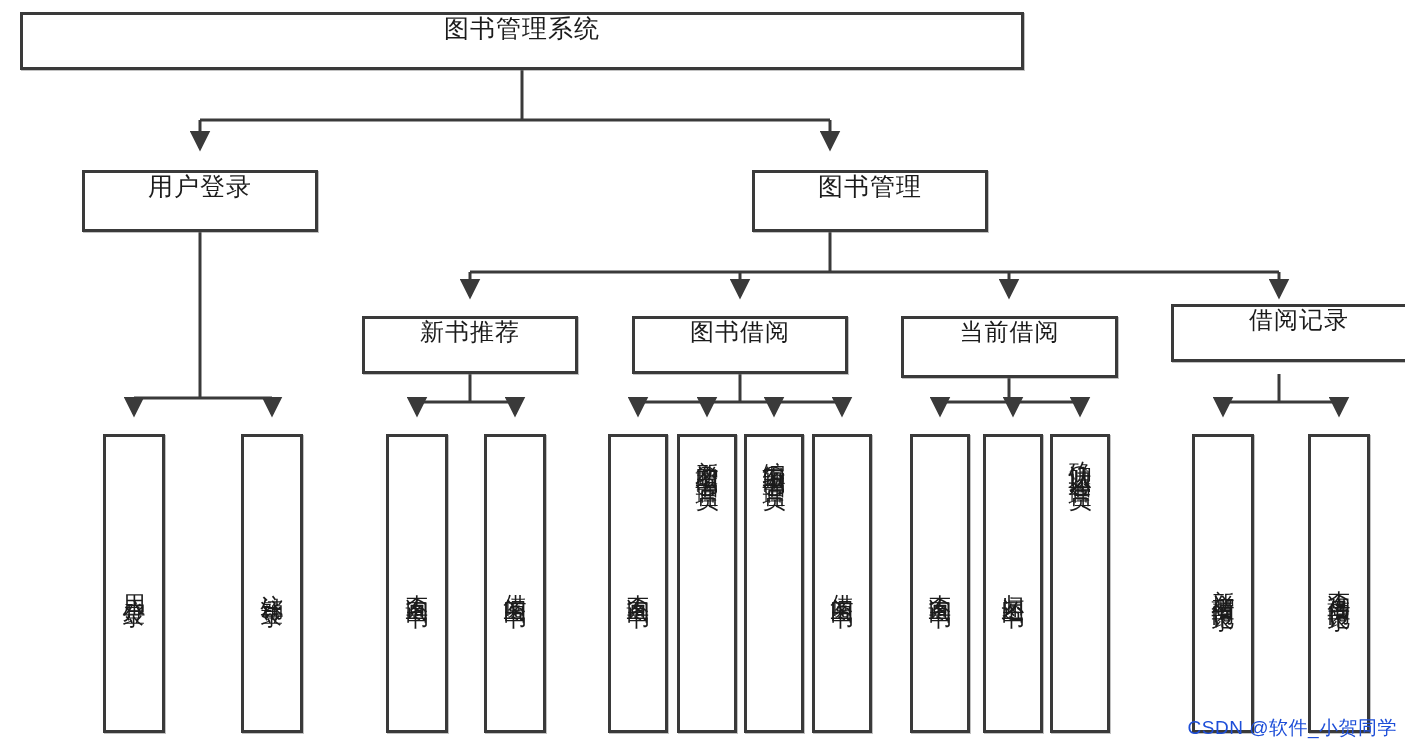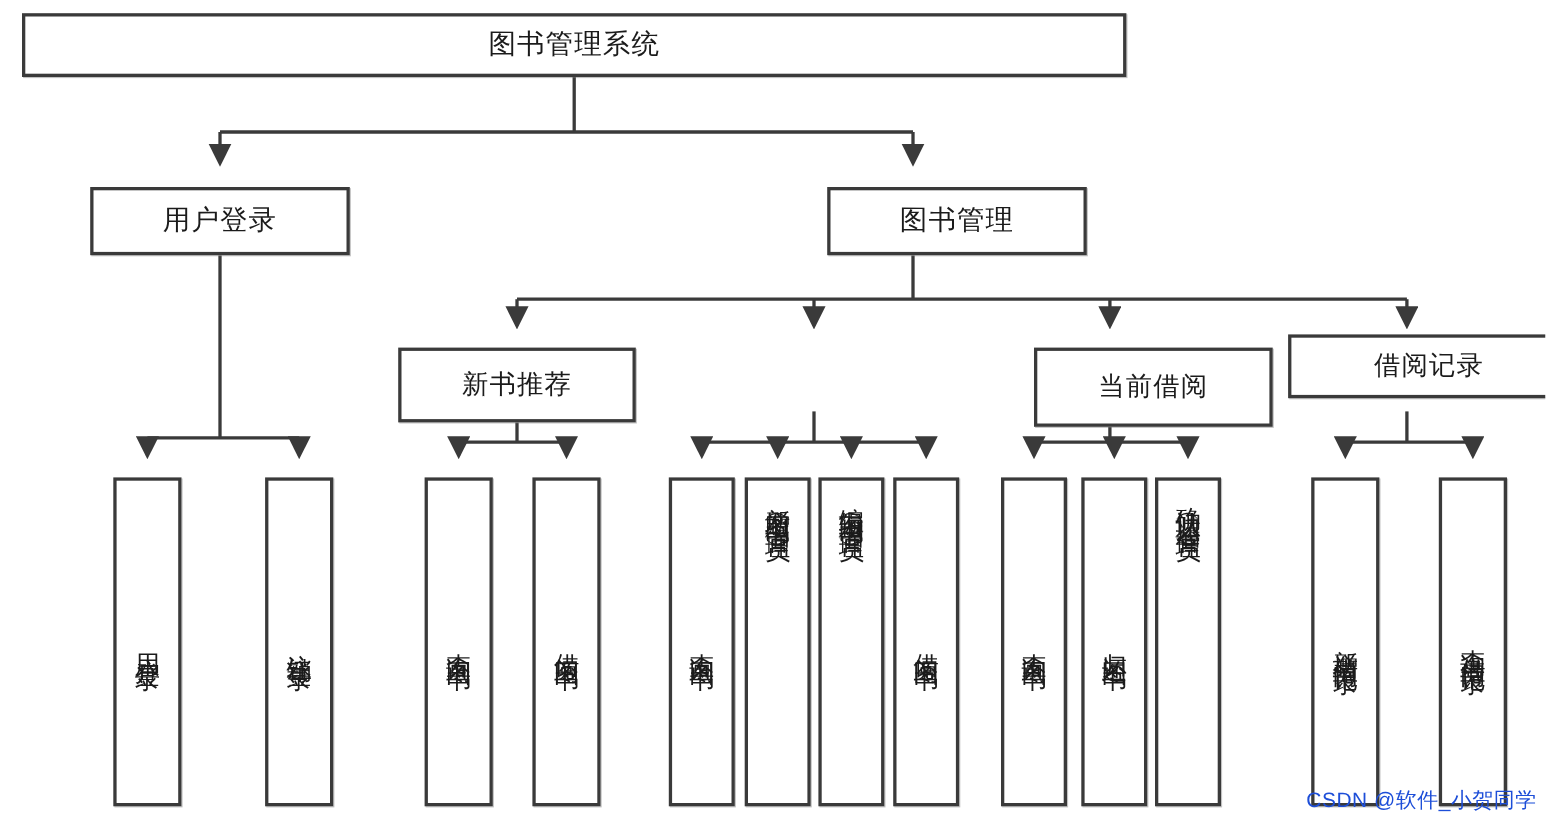--- a/index.html
+++ b/index.html
@@ -25,21 +25,21 @@
     width: 1405px;
     height: 747px;
     pointer-events: none;
   }
   .node {
     position: absolute;
     box-sizing: border-box;
     border: 3px solid #3a3a3a;
     background: #ffffff;
     display: flex;
-    align-items: center;
+    align-items: flex-start;
     justify-content: center;
     color: #1b1b1b;
     text-align: center;
     box-shadow: 1px 1px 0 rgba(120,120,120,0.45);
   }
   .node.h {
     font-size: 25px;
     letter-spacing: 1px;
     line-height: 1.1;
   }
@@ -146,26 +146,29 @@
   </div>
 
   <div class="node h" style="left:82px; top:170px; width:236px; height:62px;">
     <span>用户登录</span>
   </div>
 
   <div class="node h" style="left:752px; top:170px; width:236px; height:62px;">
     <span>图书管理</span>
   </div>
 
-  <div class="node h lvl3" style="left:362px; top:316px; width:216px; height:68px;">
+  <div class="node h lvl3" style="left:362px; top:316px; width:216px; height:58px;">
     <span>新书推荐</span>
   </div>
 
-
-  <div class="node h lvl3" style="left:901px; top:316px; width:217px; height:72px;margin-left:39px;">
+  <div class="node h lvl3" style="left:632px; top:316px; width:216px; height:58px;">
+    <span>图书借阅</span>
+  </div>
+
+  <div class="node h lvl3" style="left:901px; top:316px; width:217px; height:62px;">
     <span>当前借阅</span>
   </div>
 
   <div class="node h lvl3" style="left:1171px; top:304px; width:256px; height:58px;">
     <span>借阅记录</span>
   </div>
 
   <div class="node leaf mid" style="left:103px; top:434px; width:62px; height:299px;">
     <span class="leafwrap">
       <span class="vtext">用户登录</span>

